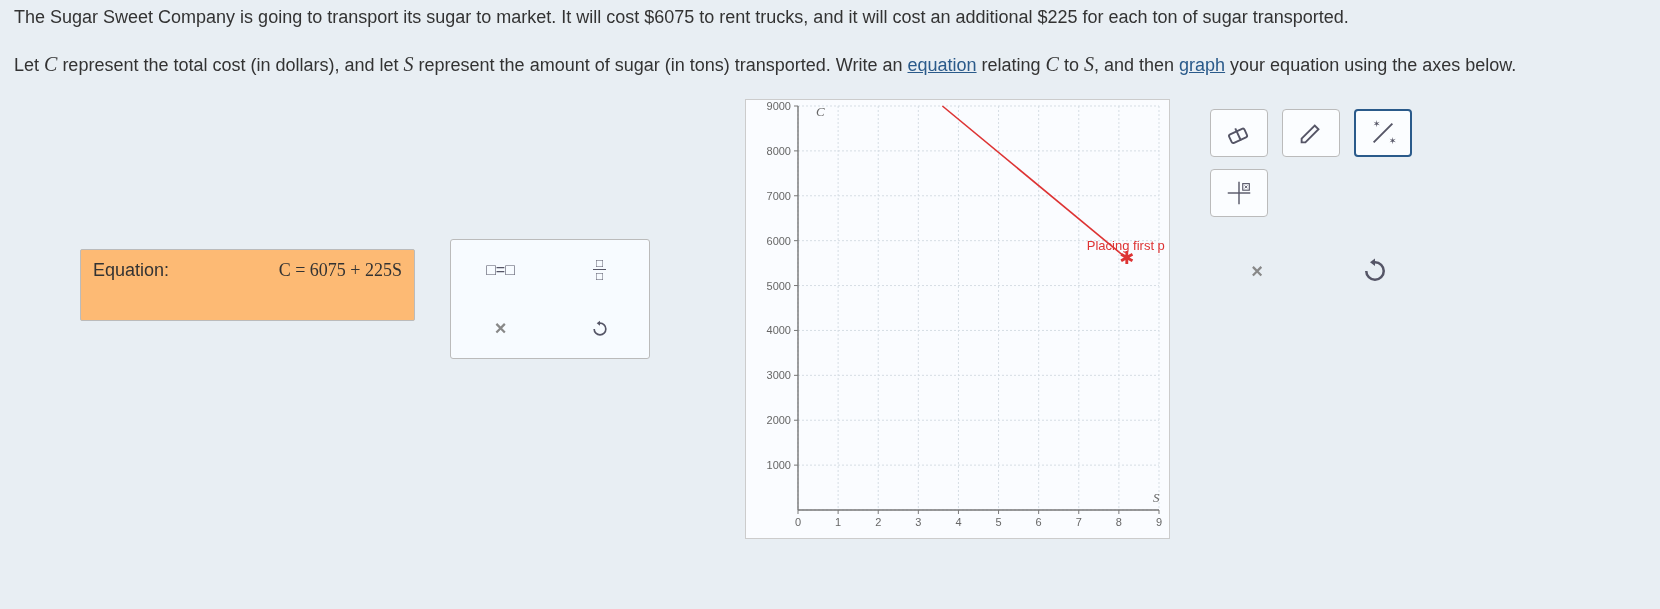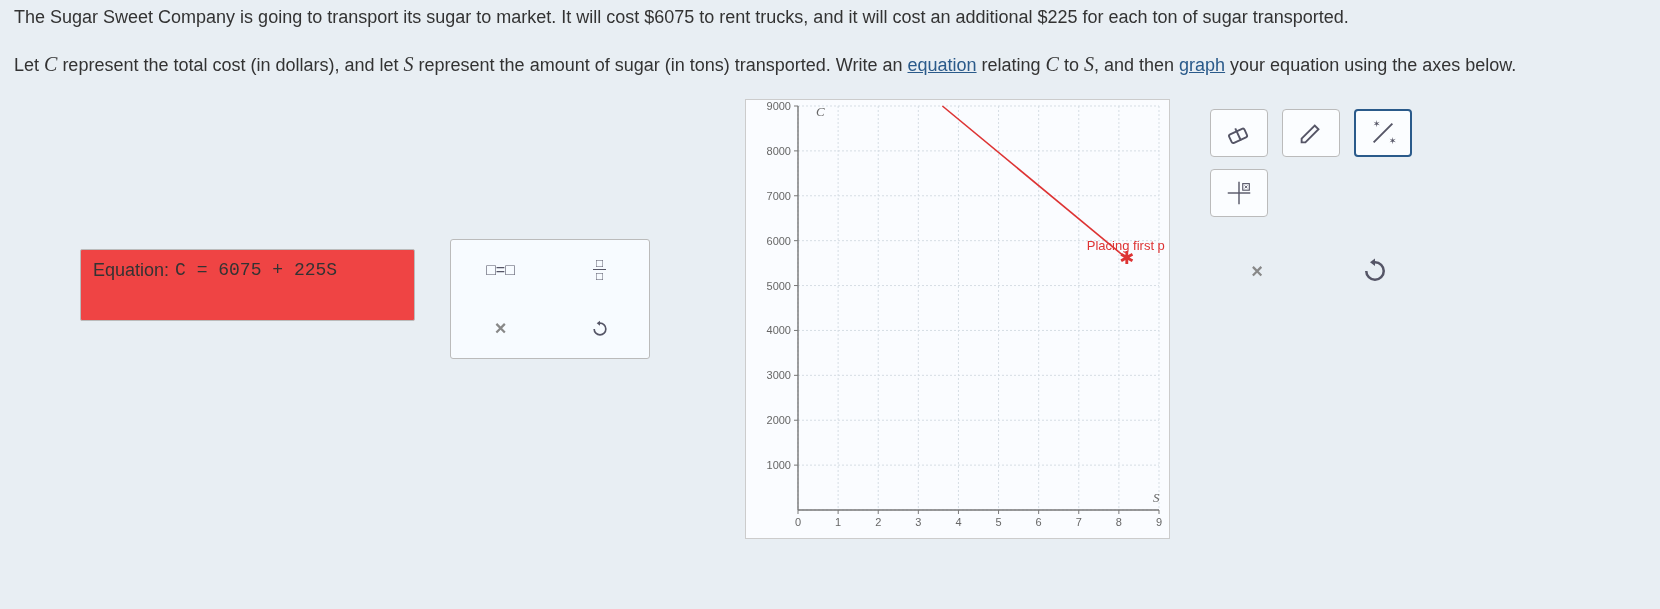--- a/index.html
+++ b/index.html
@@ -28,30 +28,31 @@
     height: 440px;
   }
 
   
   .equation-box {
     position: absolute;
     left: 80px;
     top: 150px;
     width: 335px;
     height: 72px;
-    background: #ef4444;
+    background: #fdba74;
     border: 1px solid #bbb;
     border-radius: 2px;
     padding: 10px 12px;
     font-size: 18px;
     display: flex;
     align-items: flex-start;
+    justify-content: space-between;
   }
   .equation-box .lbl { margin-right: 6px; }
-  .equation-box .val { font-family: Liberation Mono, monospace; }
+  .equation-box .val { font-family: Liberation Serif, serif; }
 
   
   .symbol-palette {
     position: absolute;
     left: 450px;
     top: 140px;
     width: 200px;
     height: 120px;
     border: 1px solid #bbb;
     border-radius: 3px;

